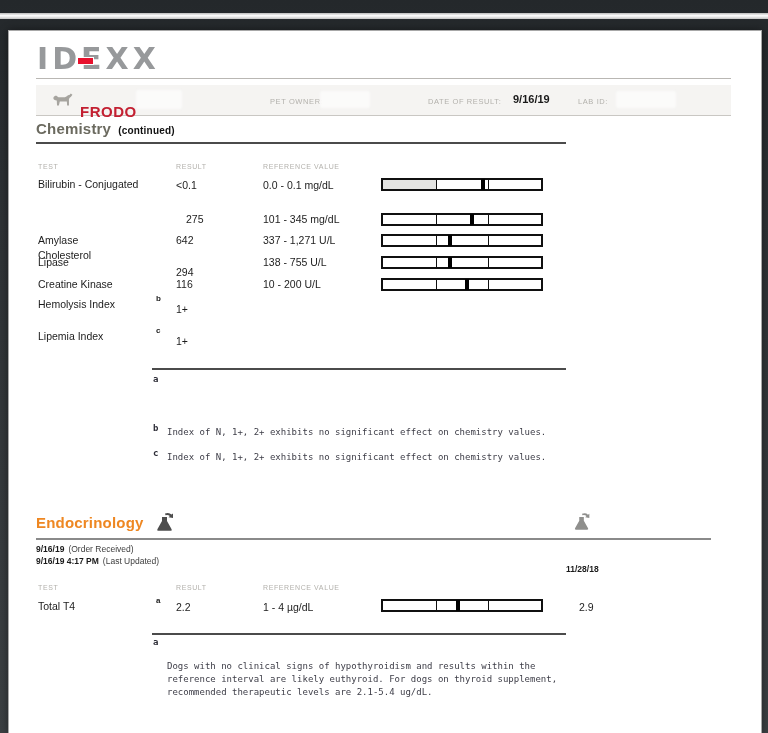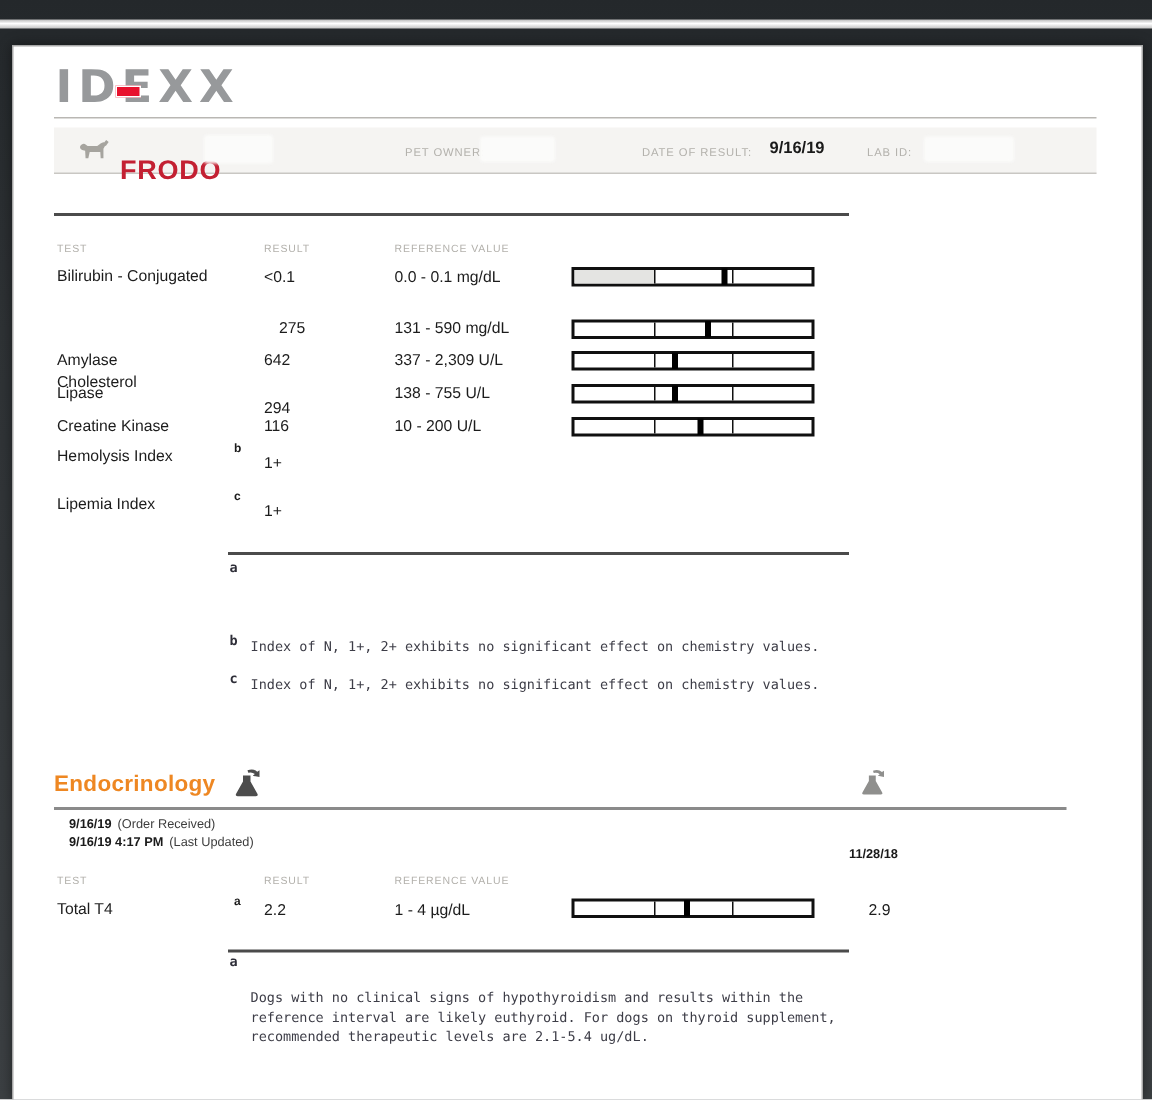--- a/index.html
+++ b/index.html
@@ -16,21 +16,21 @@
         font-family:"DejaVu Sans",sans-serif;font-weight:bold;font-size:30px;
         letter-spacing:4px;line-height:28px;}
   .logo-dash{position:absolute;left:40px;top:12px;width:15px;height:6px;
              background:#e8112d;border:1px solid #fff;}
   .hrule{position:absolute;background:#b9b7b3;height:1px;}
   .hrule-dark{position:absolute;background:#4b4b4b;height:2px;}
   .hrule-mid{position:absolute;background:#8a8a8a;height:2px;}
   
   .pet-band{position:absolute;left:27px;top:54px;width:695px;height:30px;
             background:#f5f4f2;border-bottom:1px solid #c9c7c3;}
-  .pet-name{position:absolute;left:44px;top:18px;font-size:18px;font-weight:bold;
+  .pet-name{position:absolute;left:44px;top:18px;font-size:15px;font-weight:bold;
             color:#c32032;letter-spacing:.5px;}
   .band-label{position:absolute;font-size:7.5px;color:#b3b1ac;letter-spacing:.6px;
               text-transform:uppercase;top:12px;}
   .band-value{position:absolute;font-size:11px;font-weight:bold;color:#1a1a1a;top:8px;}
   .redact{position:absolute;background:#fbfbfa;border-radius:2px;filter:blur(1px);}
   
   .sec-title{position:absolute;font-size:15px;font-weight:bold;letter-spacing:.2px;}
   .sec-sub{font-size:10px;font-weight:bold;color:#111;margin-left:7px;}
   
   .col-head{position:absolute;font-size:7px;color:#b3b1ac;letter-spacing:.6px;
@@ -48,21 +48,21 @@
   .bar-div{position:absolute;top:0;width:1px;height:100%;background:#101010;}
   .bar-div.d1{left:33.3%;}
   .bar-div.d2{left:66.6%;}
   .bar-marker{position:absolute;top:-1px;width:4px;height:11px;background:#000;}
   
   .fn-mark{position:absolute;left:144px;font-size:9px;font-weight:bold;color:#2e2e38;
            font-family:"DejaVu Sans Mono",monospace;}
   .fn-text{position:absolute;left:158px;width:412px;font-size:9px;line-height:12.8px;
            color:#3d3d47;font-family:"DejaVu Sans Mono",monospace;}
   
-  .date-line{position:absolute;font-size:8.5px;color:#1a1a1a;margin-left:10px;}
+  .date-line{position:absolute;font-size:8.5px;color:#1a1a1a;}
   .date-bold{font-weight:bold;}
   .date-paren{color:#3c3c3c;font-weight:normal;margin-left:4px;}
   .hist-date{position:absolute;font-size:8.5px;font-weight:bold;color:#1a1a1a;margin-top:20px;}
   .hist-value{position:absolute;font-size:10.5px;color:#1c1c1c;}
   .icon-wrap{position:absolute;}
 </style>
 </head>
 <body>
 
 <div class="stage">
@@ -85,49 +85,52 @@
       <span class="pet-name">FRODO</span>
       <span class="redact" style="left:100px;top:5px;width:46px;height:19px;"></span>
       <span class="band-label" style="left:234px;">PET OWNER:</span>
       <span class="redact" style="left:284px;top:6px;width:50px;height:17px;"></span>
       <span class="band-label" style="left:392px;">DATE OF RESULT:</span>
       <span class="band-value" style="left:477px;">9/16/19</span>
       <span class="band-label" style="left:542px;">LAB ID:</span>
       <span class="redact" style="left:580px;top:6px;width:60px;height:17px;"></span>
     </div>
 
+    <div class="sec-title" style="left:27px;top:89px;color:#6b6a5f;">
+      <span>Chemistry</span><span class="sec-sub">(continued)</span>
+    </div>
     <div class="hrule-dark" style="left:27px;top:111px;width:530px;"></div>
 
     <span class="col-head" style="left:29px;top:132px;">TEST</span>
     <span class="col-head" style="left:167px;top:132px;">RESULT</span>
     <span class="col-head" style="left:254px;top:132px;">REFERENCE VALUE</span>
 
     <div class="cell-test" style="top:147px;">Bilirubin - Conjugated</div>
     <div class="cell-result" style="top:148px;">&lt;0.1</div>
     <div class="cell-ref" style="top:148px;">0.0 - 0.1 mg/dL</div>
     <div class="refbar" style="top:147px;">
       <div class="bar-low" style="display: block;"></div>
       <div class="bar-div d1"></div>
       <div class="bar-div d2"></div>
       <div class="bar-marker" style="left: 62%;"></div>
     </div>
 
     <div class="cell-test" style="top:182px;margin-top:36px;">Cholesterol</div>
     <div class="cell-result" style="top:182px;margin-left:10px;">275</div>
-    <div class="cell-ref" style="top:182px;">131 - 590 mg/dL</div>
+    <div class="cell-ref" style="top:182px;">101 - 345 mg/dL</div>
     <div class="refbar" style="top:182px;">
 
       <div class="bar-div d1"></div>
       <div class="bar-div d2"></div>
       <div class="bar-marker" style="left: 55%;"></div>
     </div>
 
     <div class="cell-test" style="top:203px;">Amylase</div>
     <div class="cell-result" style="top:203px;">642</div>
-    <div class="cell-ref" style="top:203px;">337 - 2,309 U/L</div>
+    <div class="cell-ref" style="top:203px;">337 - 1,271 U/L</div>
     <div class="refbar" style="top:203px;">
 
       <div class="bar-div d1"></div>
       <div class="bar-div d2"></div>
       <div class="bar-marker" style="left: 41%;"></div>
     </div>
 
     <div class="cell-test" style="top:225px;">Lipase</div>
     <div class="cell-result" style="top:235px;text-align:center;">294</div>
     <div class="cell-ref" style="top:225px;">138 - 755 U/L</div>

